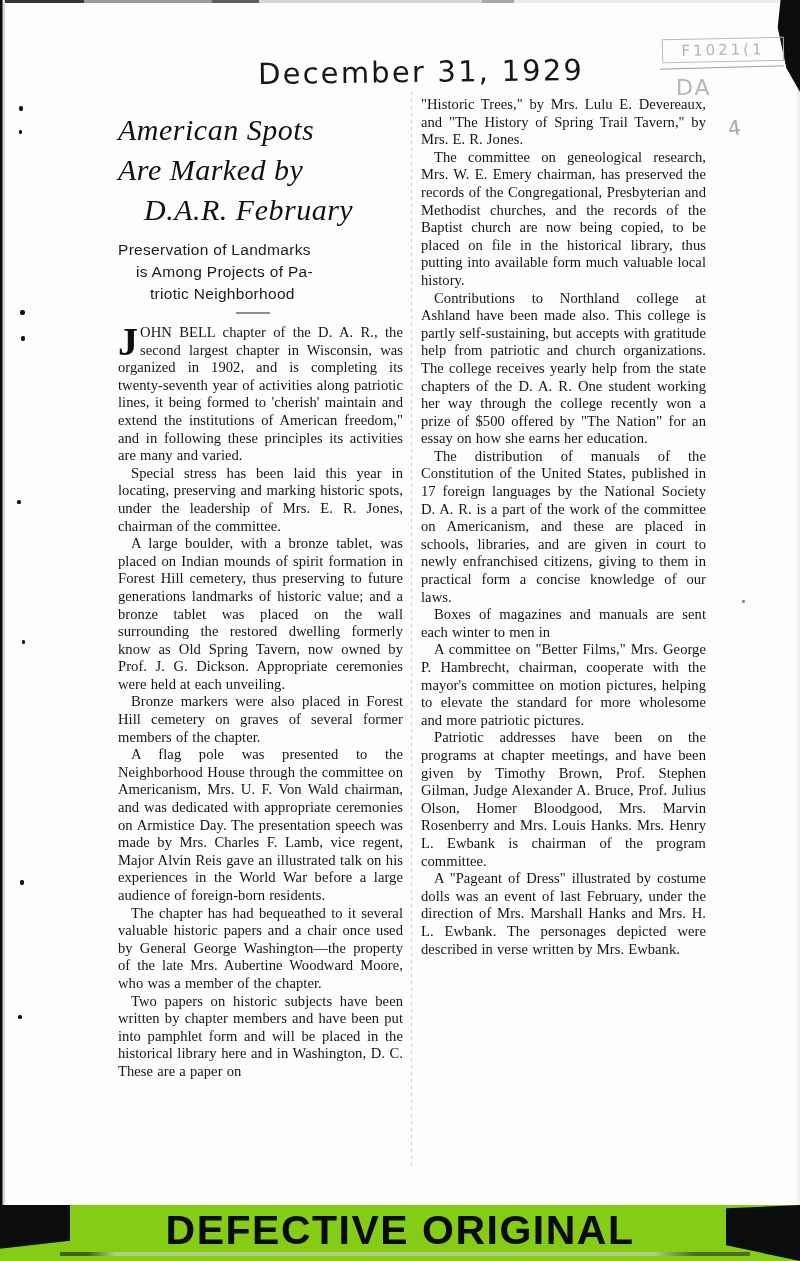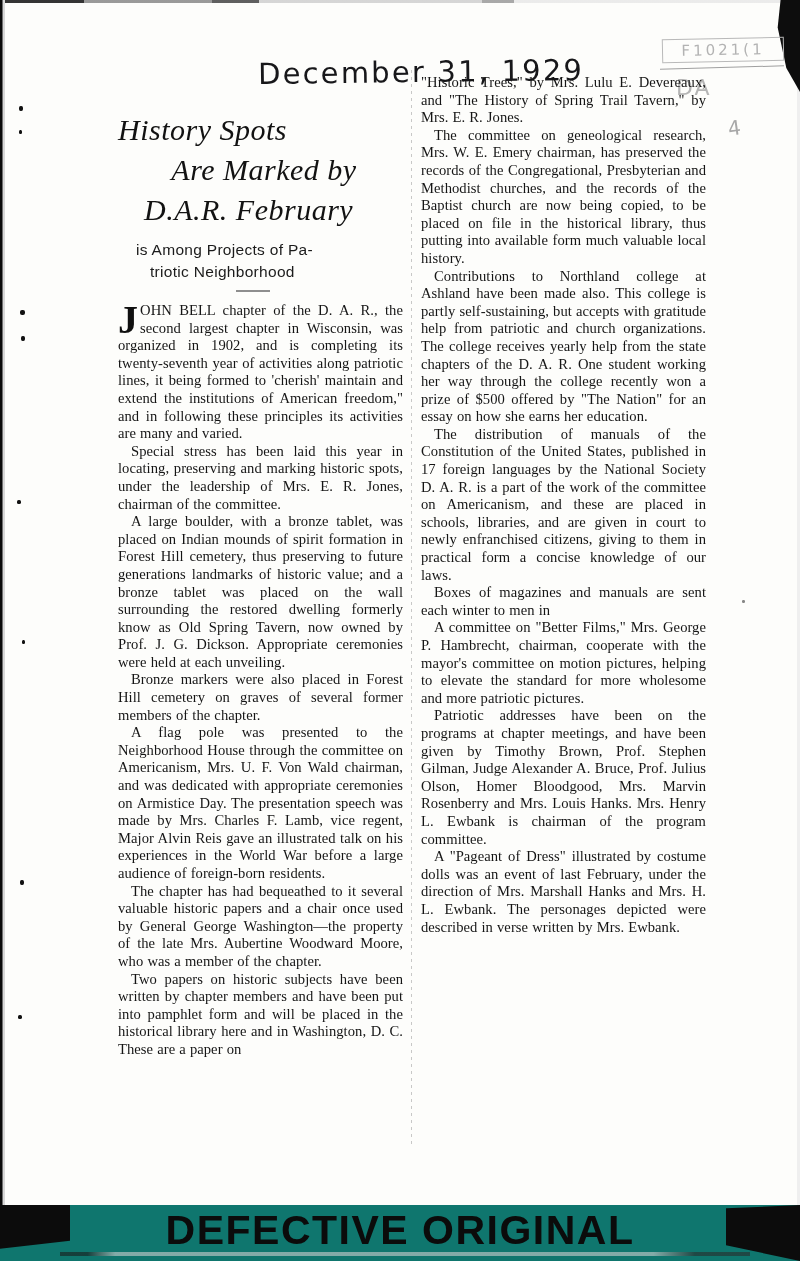--- a/index.html
+++ b/index.html
@@ -113,21 +113,21 @@
   .headline {
     width: 292px;
     font-family: "Liberation Serif", serif;
     font-style: italic;
     font-size: 30px;
     line-height: 40px;
     color: #121212;
     letter-spacing: .5px;
   }
   .headline .hl-1 { display: block; }
-  .headline .hl-2 { display: block; text-align: center; }
+  .headline .hl-2 { display: block; }
   .headline .hl-3 { display: block; padding-left: 26px; }
 
   .subhead {
     width: 292px;
     margin-top: 9px;
     font-family: "Liberation Sans", sans-serif;
     font-size: 15.5px;
     line-height: 22px;
     color: #1b1b1b;
     letter-spacing: .3px;
@@ -193,21 +193,21 @@
     font-weight: 700;
     margin: 1px 2px 0 0;
     color: #101010;
   }
 
   
   #defective-banner {
     position: absolute;
     left: 0; top: 1205px;
     width: 800px; height: 56px;
-    background: #0f766e;
+    background: #84cc16;
     overflow: hidden;
   }
   .banner-block-left {
     position: absolute;
     left: 0; top: 0;
     width: 70px; height: 56px;
     background: #0c0c0c;
     clip-path: polygon(0 0, 100% 0, 100% 64%, 0 78%);
   }
   .banner-block-right {
@@ -256,26 +256,27 @@
   <div class="hand-date">December 31, 1929</div>
 
   <div class="archive-stamp">F1021(1</div>
   <div class="archive-rule"></div>
   <div class="archive-da">DA</div>
   <div class="archive-num">4</div>
 
   <div id="clipping">
 
     <div class="headline">
-      <span class="hl-1">History Spots</span>
+      <span class="hl-1">American Spots</span>
       <span class="hl-2">Are Marked by</span>
       <span class="hl-3">D.A.R. February</span>
     </div>
 
     <div class="subhead">
+      <span class="sh-1">Preservation of Landmarks</span>
       <span class="sh-2">is Among Projects of Pa-</span>
       <span class="sh-3">triotic Neighborhood</span>
     </div>
     <div class="subhead-rule"></div>
 
     <div class="columns">
 
       <div class="col-divider"></div>
 
       <div class="col col-left">

